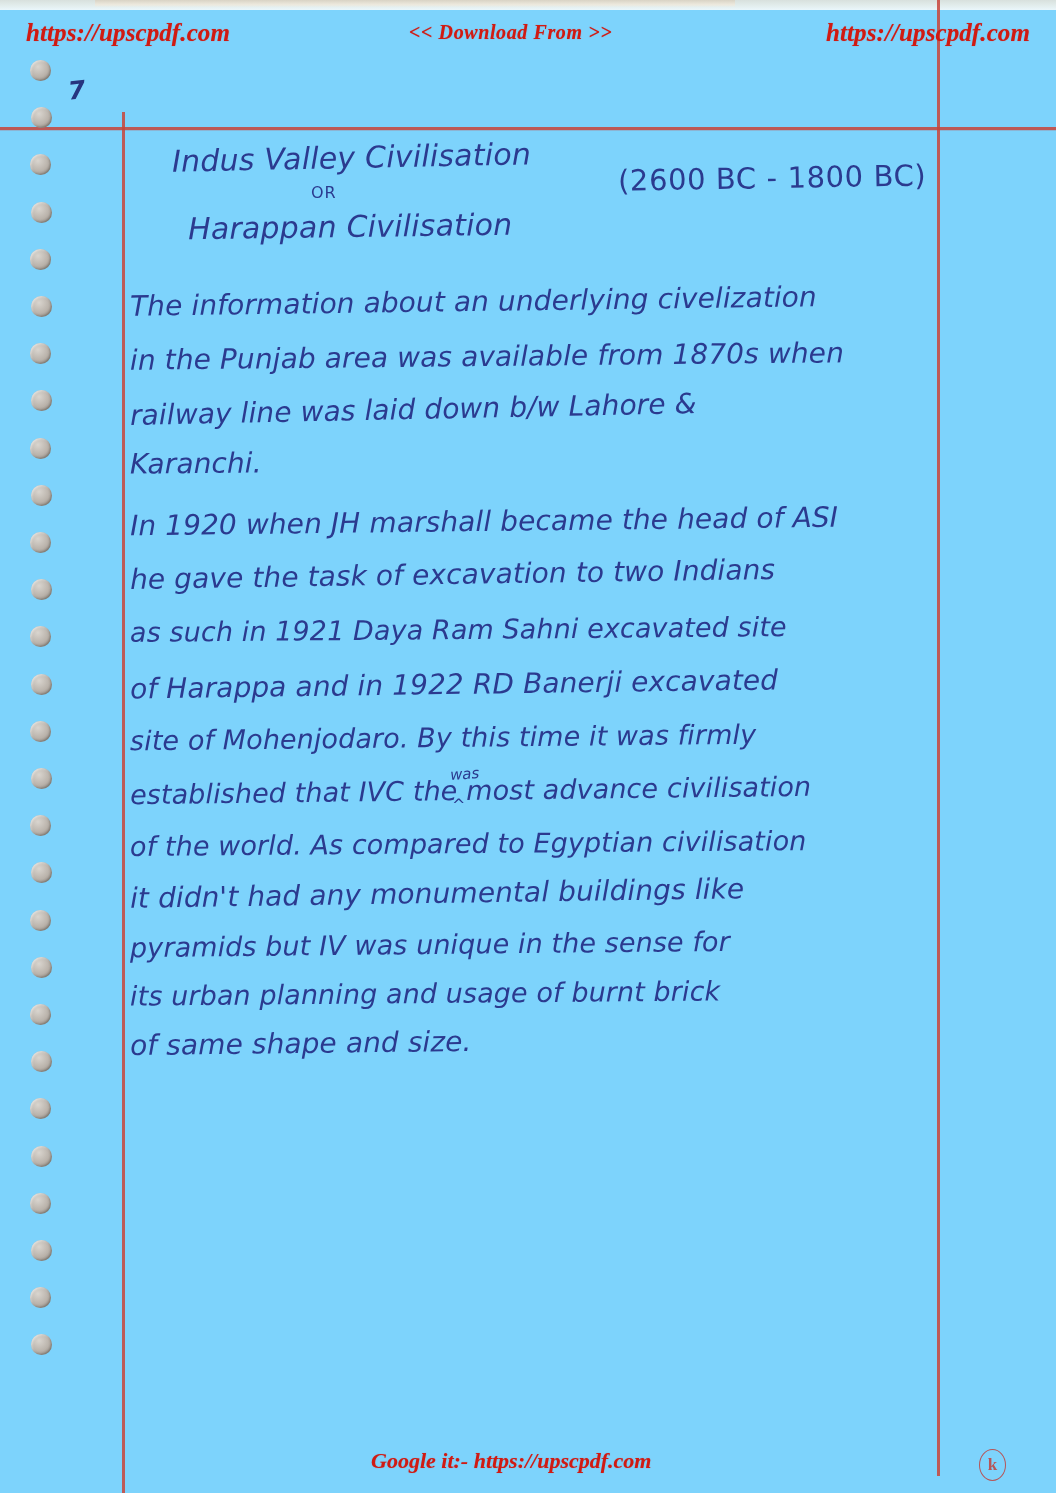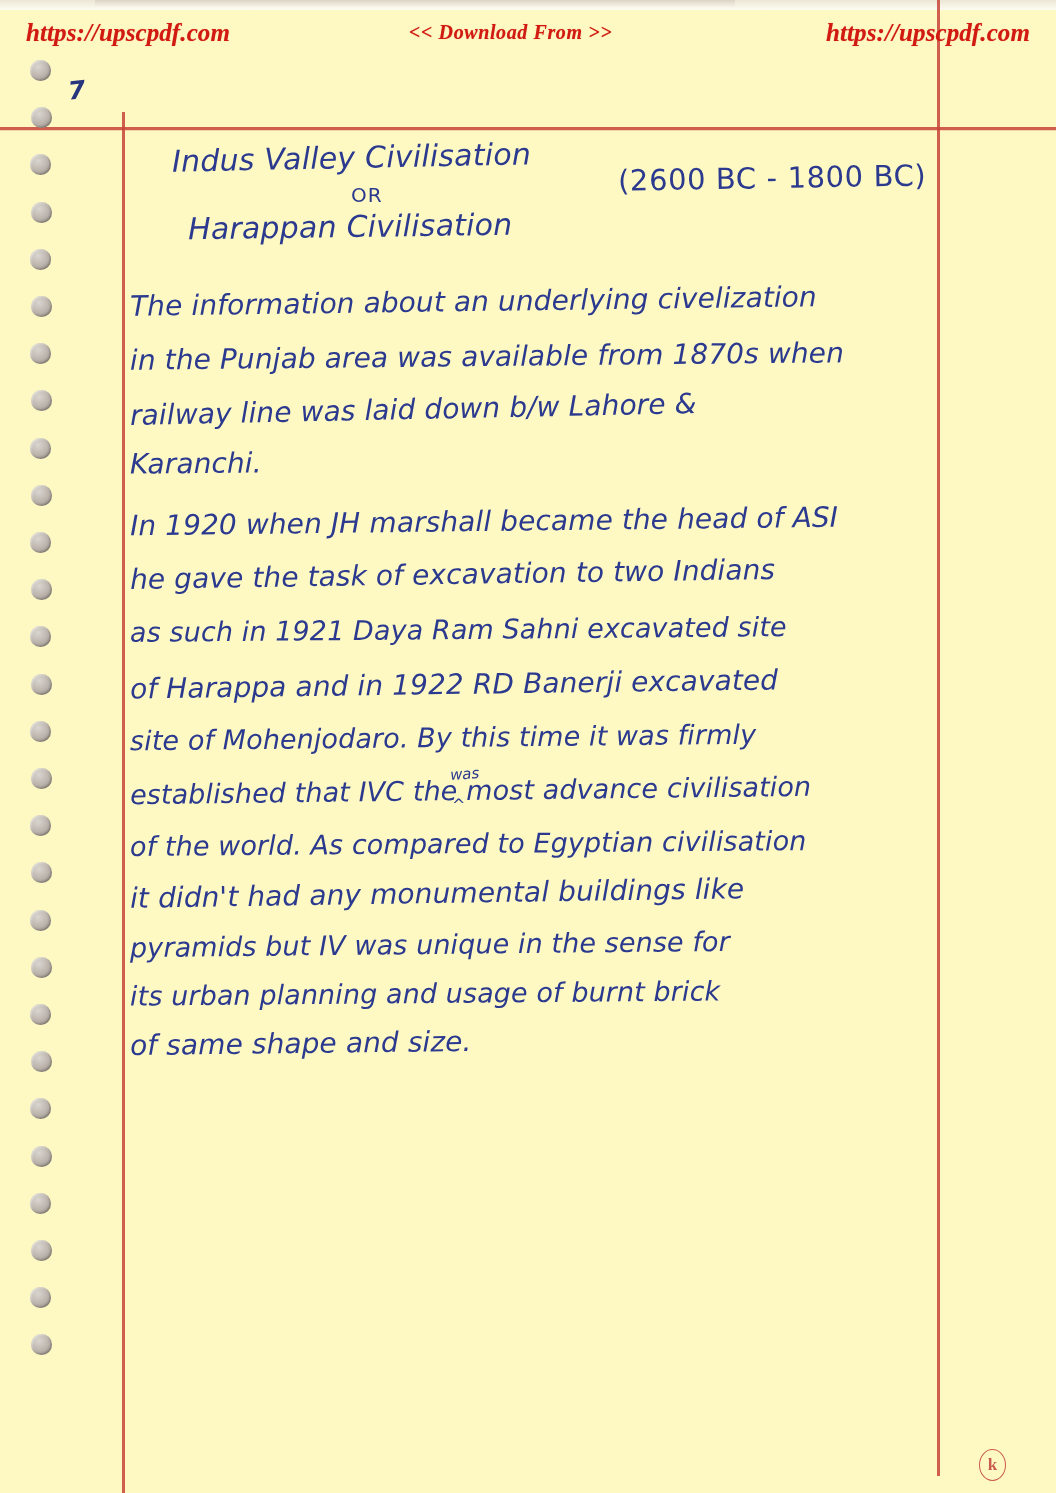--- a/index.html
+++ b/index.html
@@ -9,21 +9,21 @@
     background: #ffffff;
   }
   body {
     font-family: "Liberation Serif", serif;
   }
 
   .page {
     position: relative;
     width: 1056px;
     height: 1493px;
-    background: #fef9c3;
+    background: #7dd3fc;
     overflow: hidden;
     text-decoration: underline;
   }
 
   
   .scan-top-edge {
     position: absolute;
     top: 0; left: 0;
     width: 1056px;
     height: 10px;
@@ -158,24 +158,23 @@
   }
   .title-1 {
     left: 172px;
     top: 140px;
     font-size: 30px;
     transform: rotate(-1.2deg);
   }
   .title-or {
     left: 311px;
     top: 183px;
-    font-size: 20px;
+    font-size: 16px;
     font-style: normal;
     letter-spacing: 1px;
-    margin-left: 40px;
   }
   .title-2 {
     left: 188px;
     top: 209px;
     font-size: 30px;
     transform: rotate(-0.8deg);
   }
   .title-date {
     left: 618px;
     top: 161px;
@@ -280,15 +279,18 @@
       <div class="hand body-line" style="top: 828px; font-size: 27px; transform: rotate(-0.5deg);">of the world. As compared to Egyptian civilisation</div>
       <div class="hand body-line" style="top: 877px; font-size: 28px; transform: rotate(-0.9deg);">it didn't had any monumental buildings like</div>
       <div class="hand body-line" style="top: 929px; font-size: 27px; transform: rotate(-0.6deg);">pyramids but IV was unique in the sense for</div>
       <div class="hand body-line" style="top: 978px; font-size: 27px; transform: rotate(-0.5deg);">its urban planning and usage of burnt brick</div>
       <div class="hand body-line" style="top: 1027px; font-size: 28px; transform: rotate(-0.7deg);">of same shape and size.</div>
     </div>
 
   <div class="ins-mark ins-word">was</div>
   <div class="ins-mark ins-caret">^</div>
 
+  <div class="wm-footer">
+    <div class="wm-foot-text">Google it:- https://upscpdf.com</div>
+  </div>
   <div class="k-stamp">k</div>
 
 </div>
 
 </body></html>

